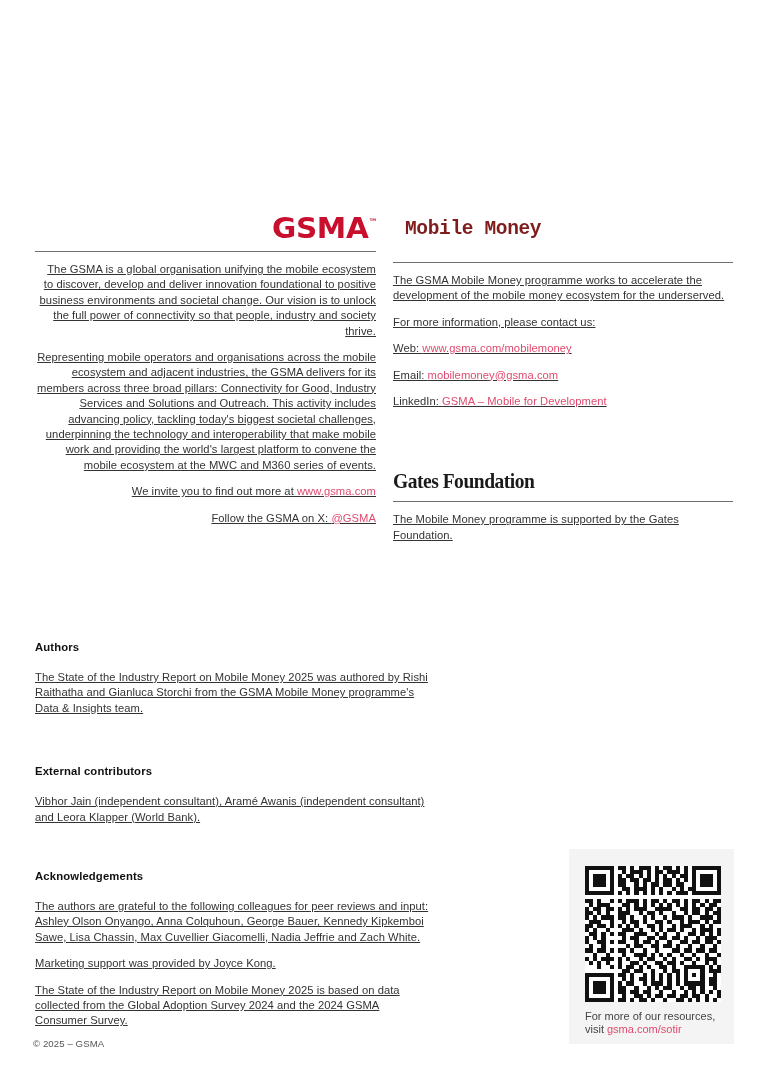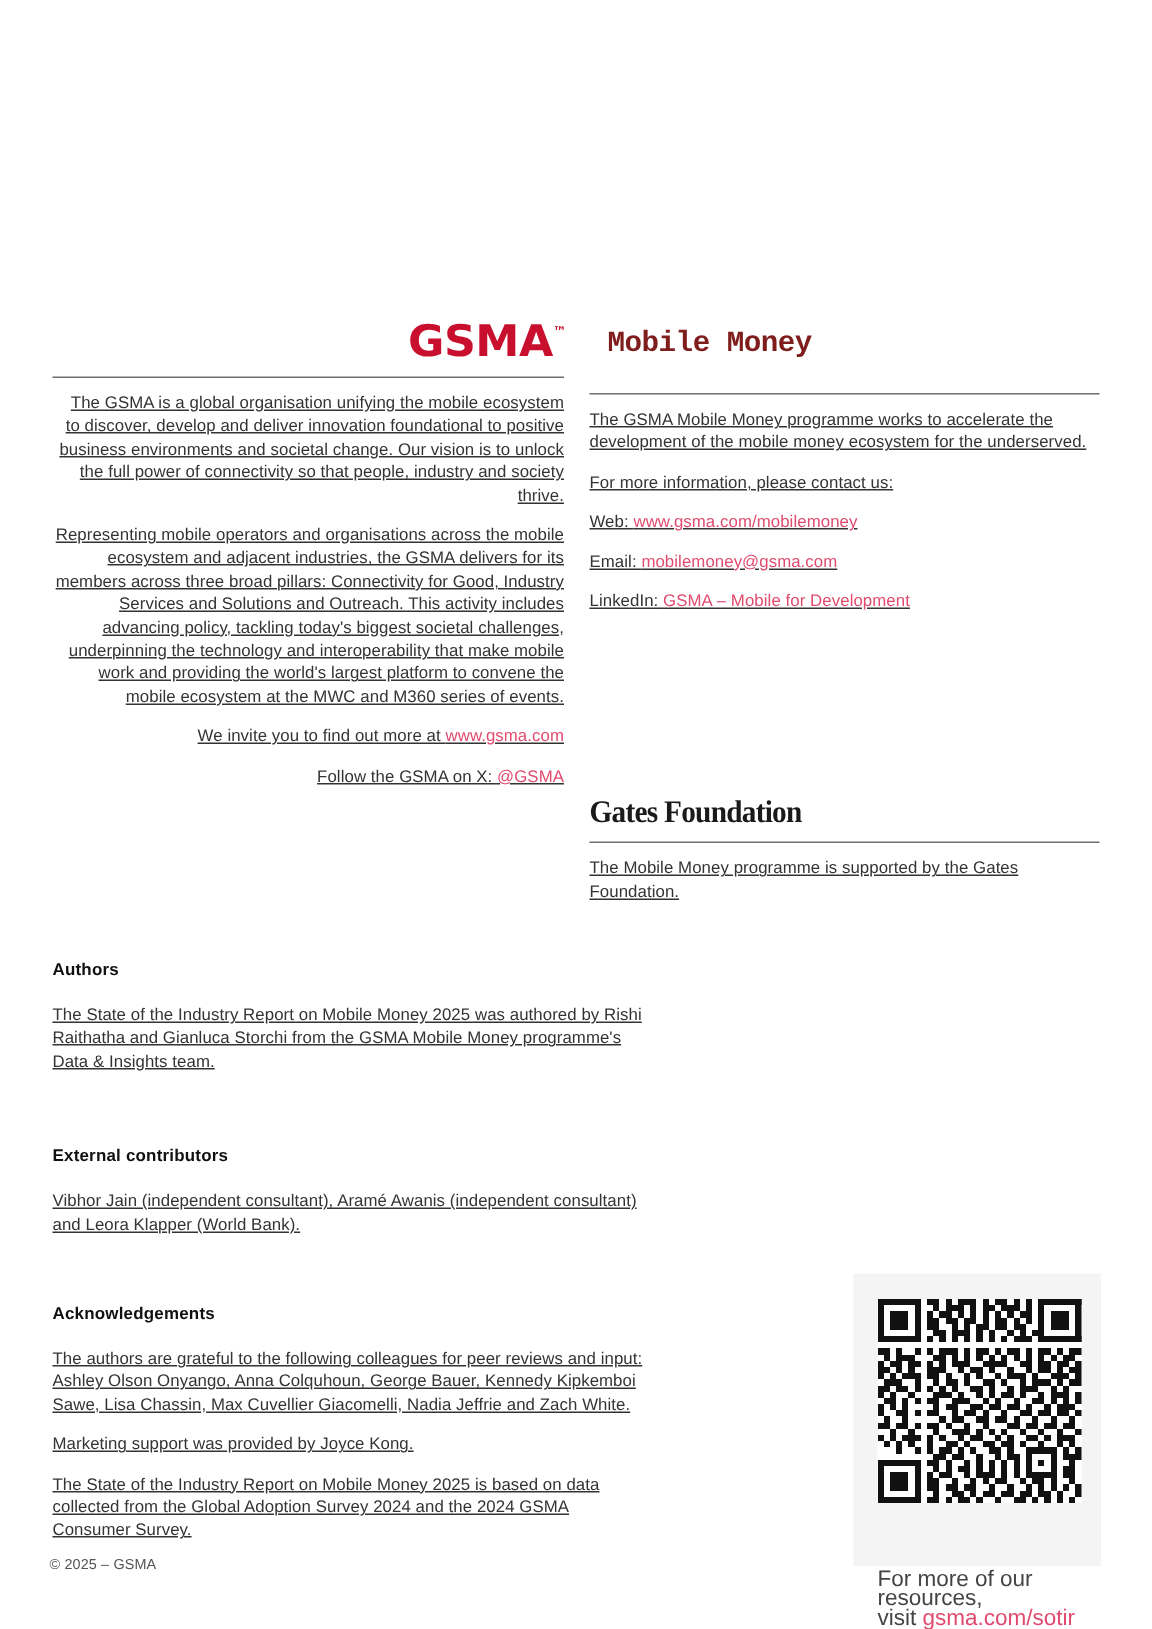--- a/index.html
+++ b/index.html
@@ -99,21 +99,21 @@
     margin: 0;
     transform: scaleX(0.93);
     transform-origin: left center;
     white-space: nowrap;
   }
 
   .rule-under-head {
     margin: 8px 0 10px 0;
   }
   .gates-block {
-    margin-top: 120px;
+    margin-top: 60px;
   }
   .rule-gates {
     margin: 7px 0 10px 0;
   }
 
   
   .lower {
     position: absolute;
     left: 35px;
     top: 640px;
@@ -160,24 +160,23 @@
     width: 136px;
     height: 136px;
     background: #ffffff;
     display: block;
   }
   .qr-caption {
     position: absolute;
     left: 16px;
     top: 161px;
     width: 140px;
-    font-size: 15px;
+    font-size: 11px;
     line-height: 13px;
     color: #444444;
-    margin-top: 36px;
   }
   .qr-caption .link { color: #e04a6e; }
 </style>
 </head>
 <body>
 
 <div class="page">
 
   <div class="col-left">
 

